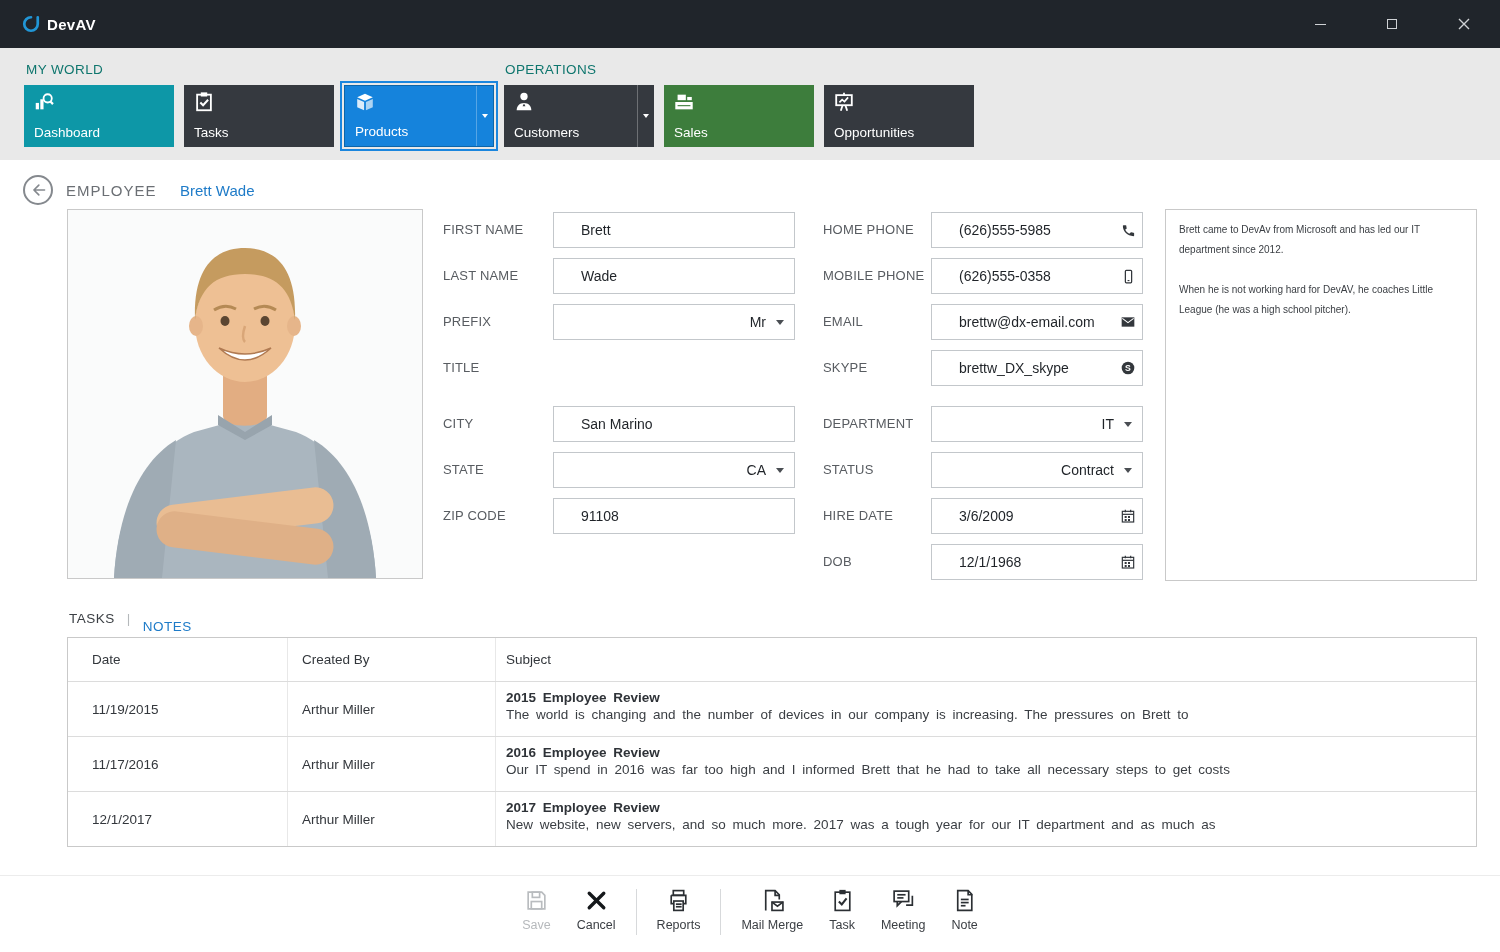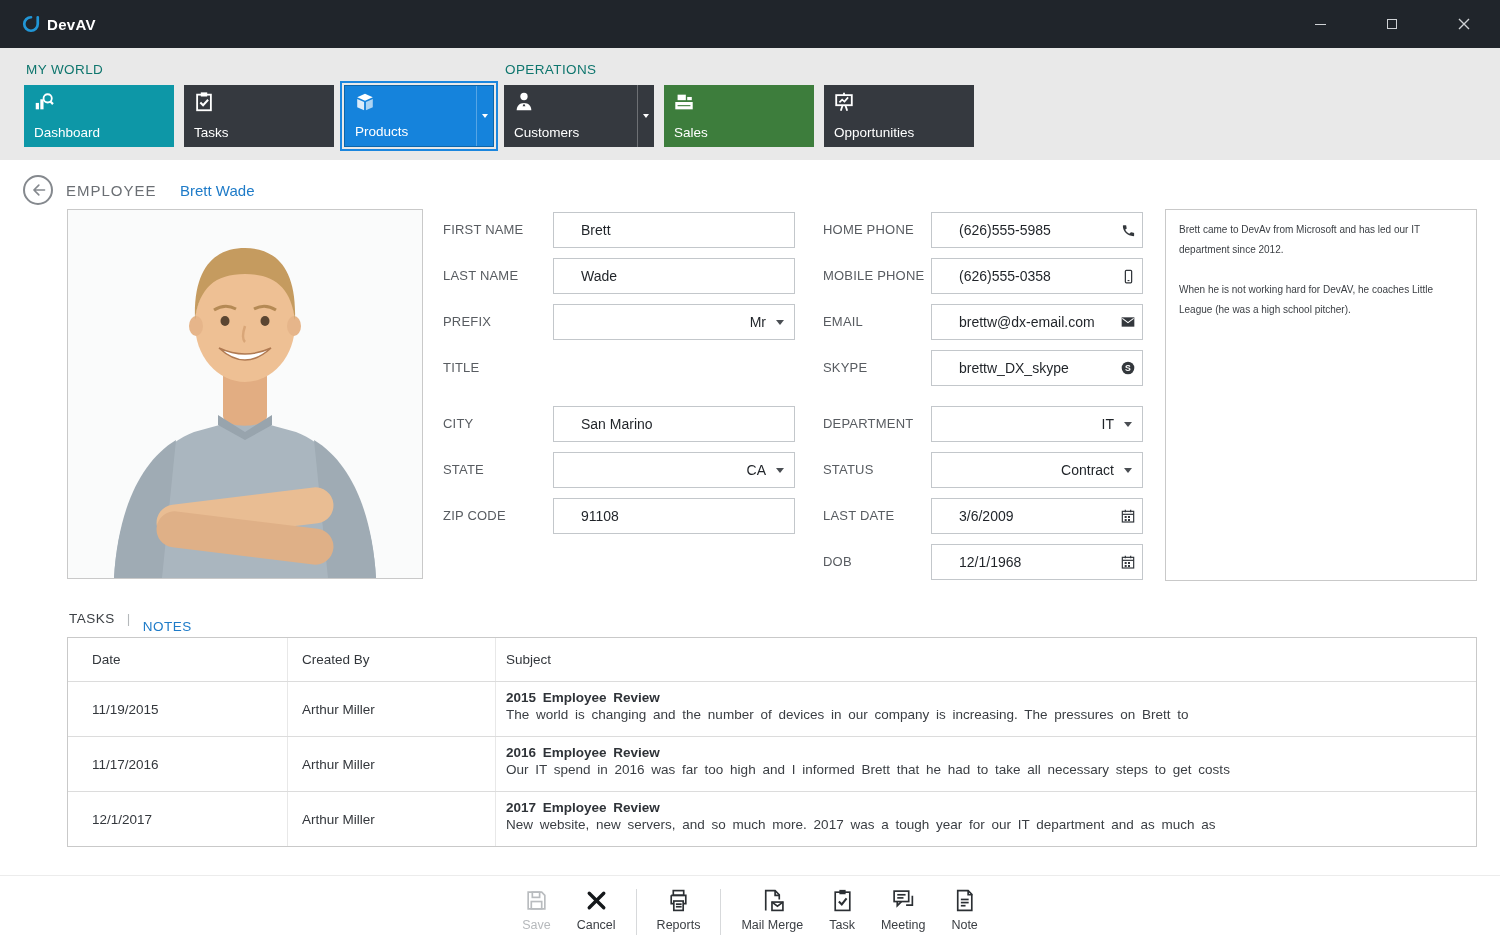--- a/index.html
+++ b/index.html
@@ -338,21 +338,21 @@
     <div class="field fr" style="top:292px">
       <label>STATUS</label>
       <div class="ctrl dd">
         <input value="Contract" style="">
         <span class="icon-btn">
             <span class="dd-arrow"></span>
           </span>
       </div>
     </div>
     <div class="field fr" style="top:338px">
-      <label>LAST DATE</label>
+      <label>HIRE DATE</label>
       <div class="ctrl has-icon">
         <input value="3/6/2009" style="">
         <span class="icon-btn">
           <svg width="16" height="16" viewBox="0 0 24 24">
               <rect x="3.5" y="5" width="17" height="16" fill="none" stroke="#33373c" stroke-width="1.8"></rect>
               <line x1="3.5" y1="9.5" x2="20.5" y2="9.5" stroke="#33373c" stroke-width="1.8"></line>
               <line x1="8" y1="2.6" x2="8" y2="6.5" stroke="#33373c" stroke-width="1.8"></line>
               <line x1="16" y1="2.6" x2="16" y2="6.5" stroke="#33373c" stroke-width="1.8"></line>
               <rect x="7" y="12" width="3" height="3" fill="#33373c"></rect>
               <rect x="12" y="12" width="3" height="3" fill="#33373c"></rect>

